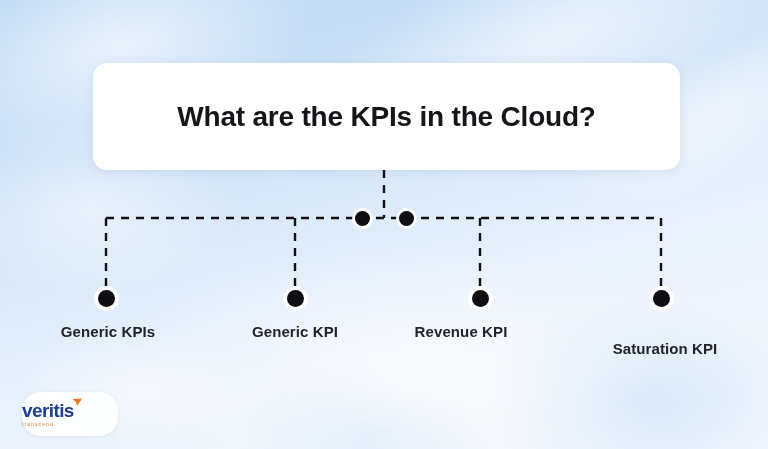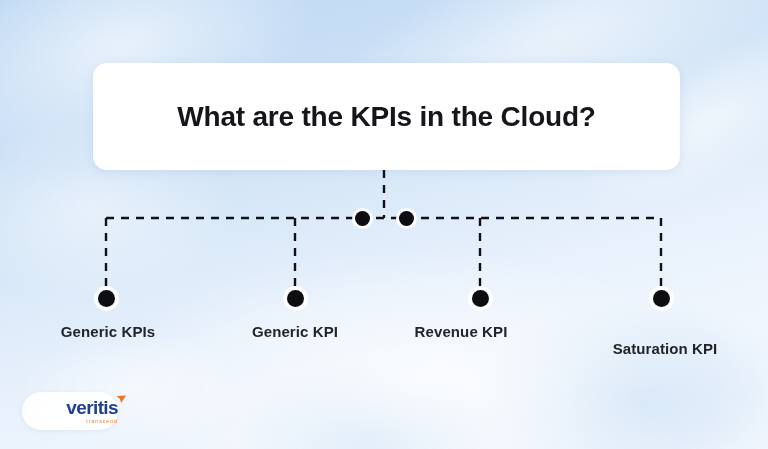--- a/index.html
+++ b/index.html
@@ -134,26 +134,26 @@
     letter-spacing: 0.1px;
     font-weight: bold;
   }
 
   
   .logo-plate {
     position: absolute;
     left: 22px;
     top: 392px;
     width: 96px;
-    height: 38px;
+    height: 44px;
     background: rgba(255,255,255,0.93);
     border-radius: 19px;
     display: flex;
     flex-direction: column;
-    align-items: flex-end;
+    align-items: flex-start;
     justify-content: center;
     box-shadow: 0 1px 4px rgba(120,150,185,0.14);
   }
   .logo-word-row {
     position: relative;
     display: flex;
     align-items: flex-start;
   }
   .logo-word {
     font-size: 19px;

